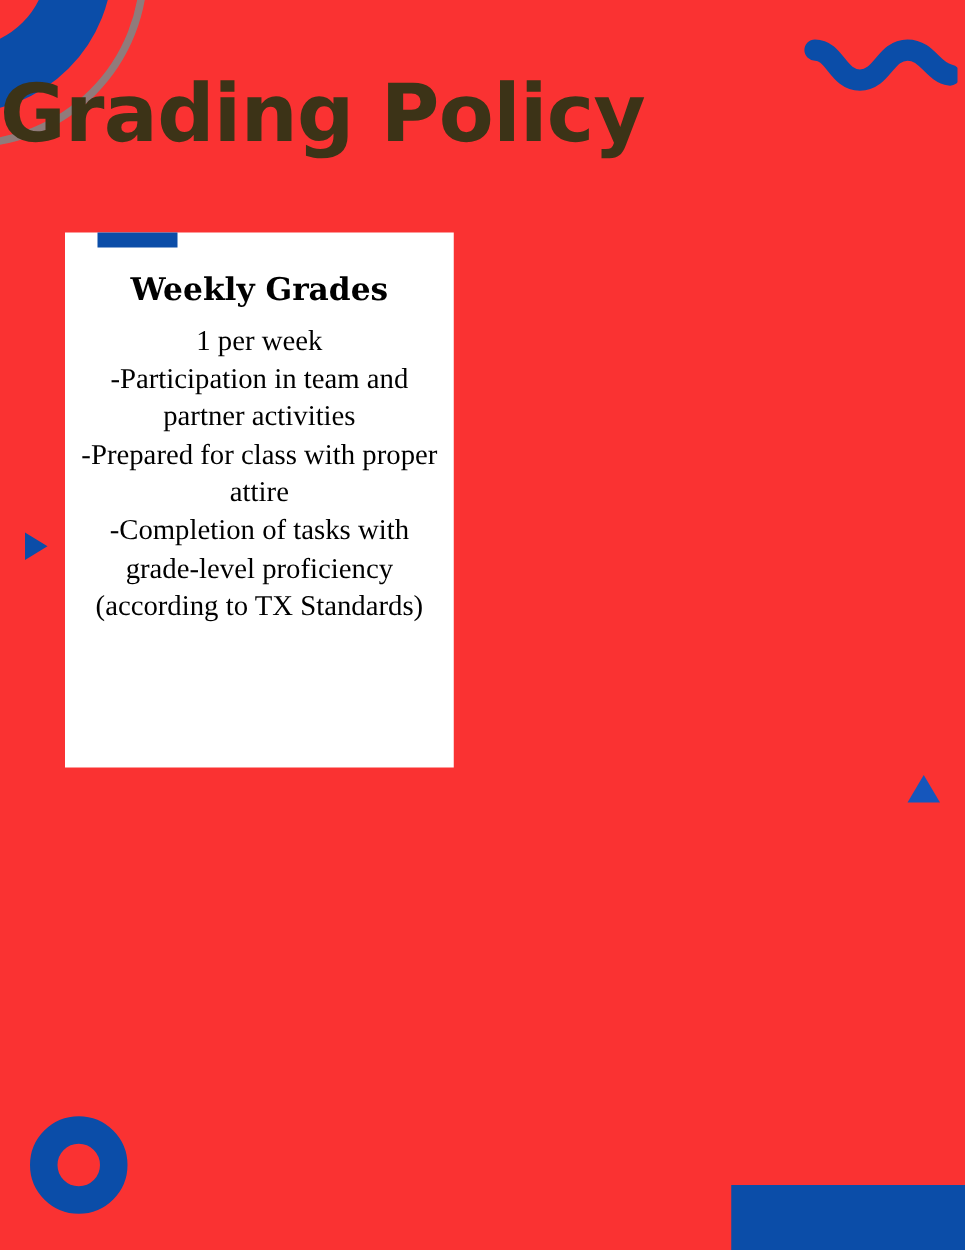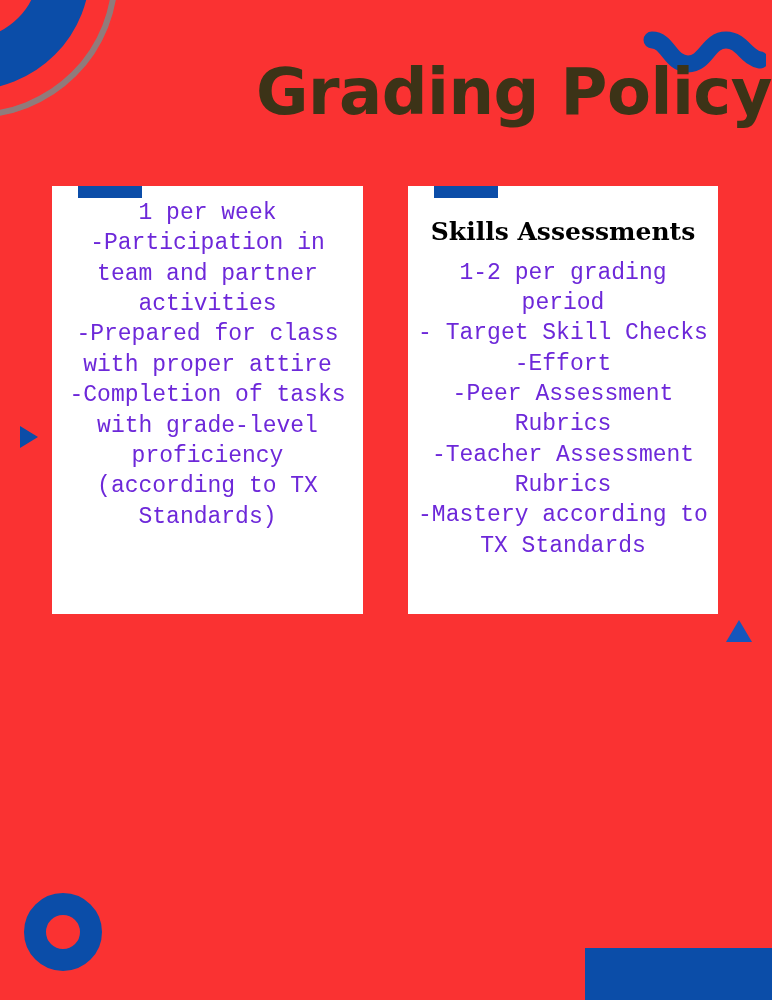--- a/index.html
+++ b/index.html
@@ -86,21 +86,21 @@
     height: 52px;
     background: #0B4DA8;
   }
 
   
   #title {
     position: absolute;
     left: 0;
     top: 60px;
     width: 772px;
-    text-align: right;
+    text-align: left;
     color: #3C3317;
     font-family: "DejaVu Sans", sans-serif;
     font-weight: bold;
     font-size: 64px;
     letter-spacing: -0.5px;
     line-height: 1;
   }
 
   
   .card {
@@ -118,22 +118,22 @@
   }
   .card-heading {
     font-family: "DejaVu Serif", serif;
     font-weight: bold;
     color: #000000;
     text-align: center;
     font-size: 25px;
     line-height: 1.1;
   }
   .card-body {
-    font-family: Liberation Mono, monospace;
-    color: #6d28d9;
+    font-family: Liberation Serif, serif;
+    color: #000000;
     text-align: center;
     font-size: 23px;
     line-height: 1.32;
     white-space: pre-line;
   }
 
   #card-weekly {
     left: 52px;
     top: 186px;
     width: 311px;
@@ -174,31 +174,22 @@
 
   <div class="deco" id="tri-left"></div>
   <div class="deco" id="tri-right"></div>
   <div class="deco" id="donut"></div>
   <div class="deco" id="corner-rect"></div>
 
   <div id="title">Grading Policy</div>
 
   <div class="card" id="card-weekly">
     <div class="card-tab"></div>
+    <div class="card-heading">Weekly Grades</div>
     <div class="card-body">1 per week
 -Participation in team and partner activities
 -Prepared for class with proper attire
 -Completion of tasks with grade-level proficiency (according to TX Standards)</div>
   </div>
 
-  <div class="card" id="card-skills">
-    <div class="card-tab"></div>
-    <div class="card-heading">Skills Assessments</div>
-    <div class="card-body">1-2 per grading period
-- Target Skill Checks
--Effort
--Peer Assessment Rubrics
--Teacher Assessment Rubrics
--Mastery according to TX Standards</div>
-  </div>
 
 
 </div>
 
 </body></html>

